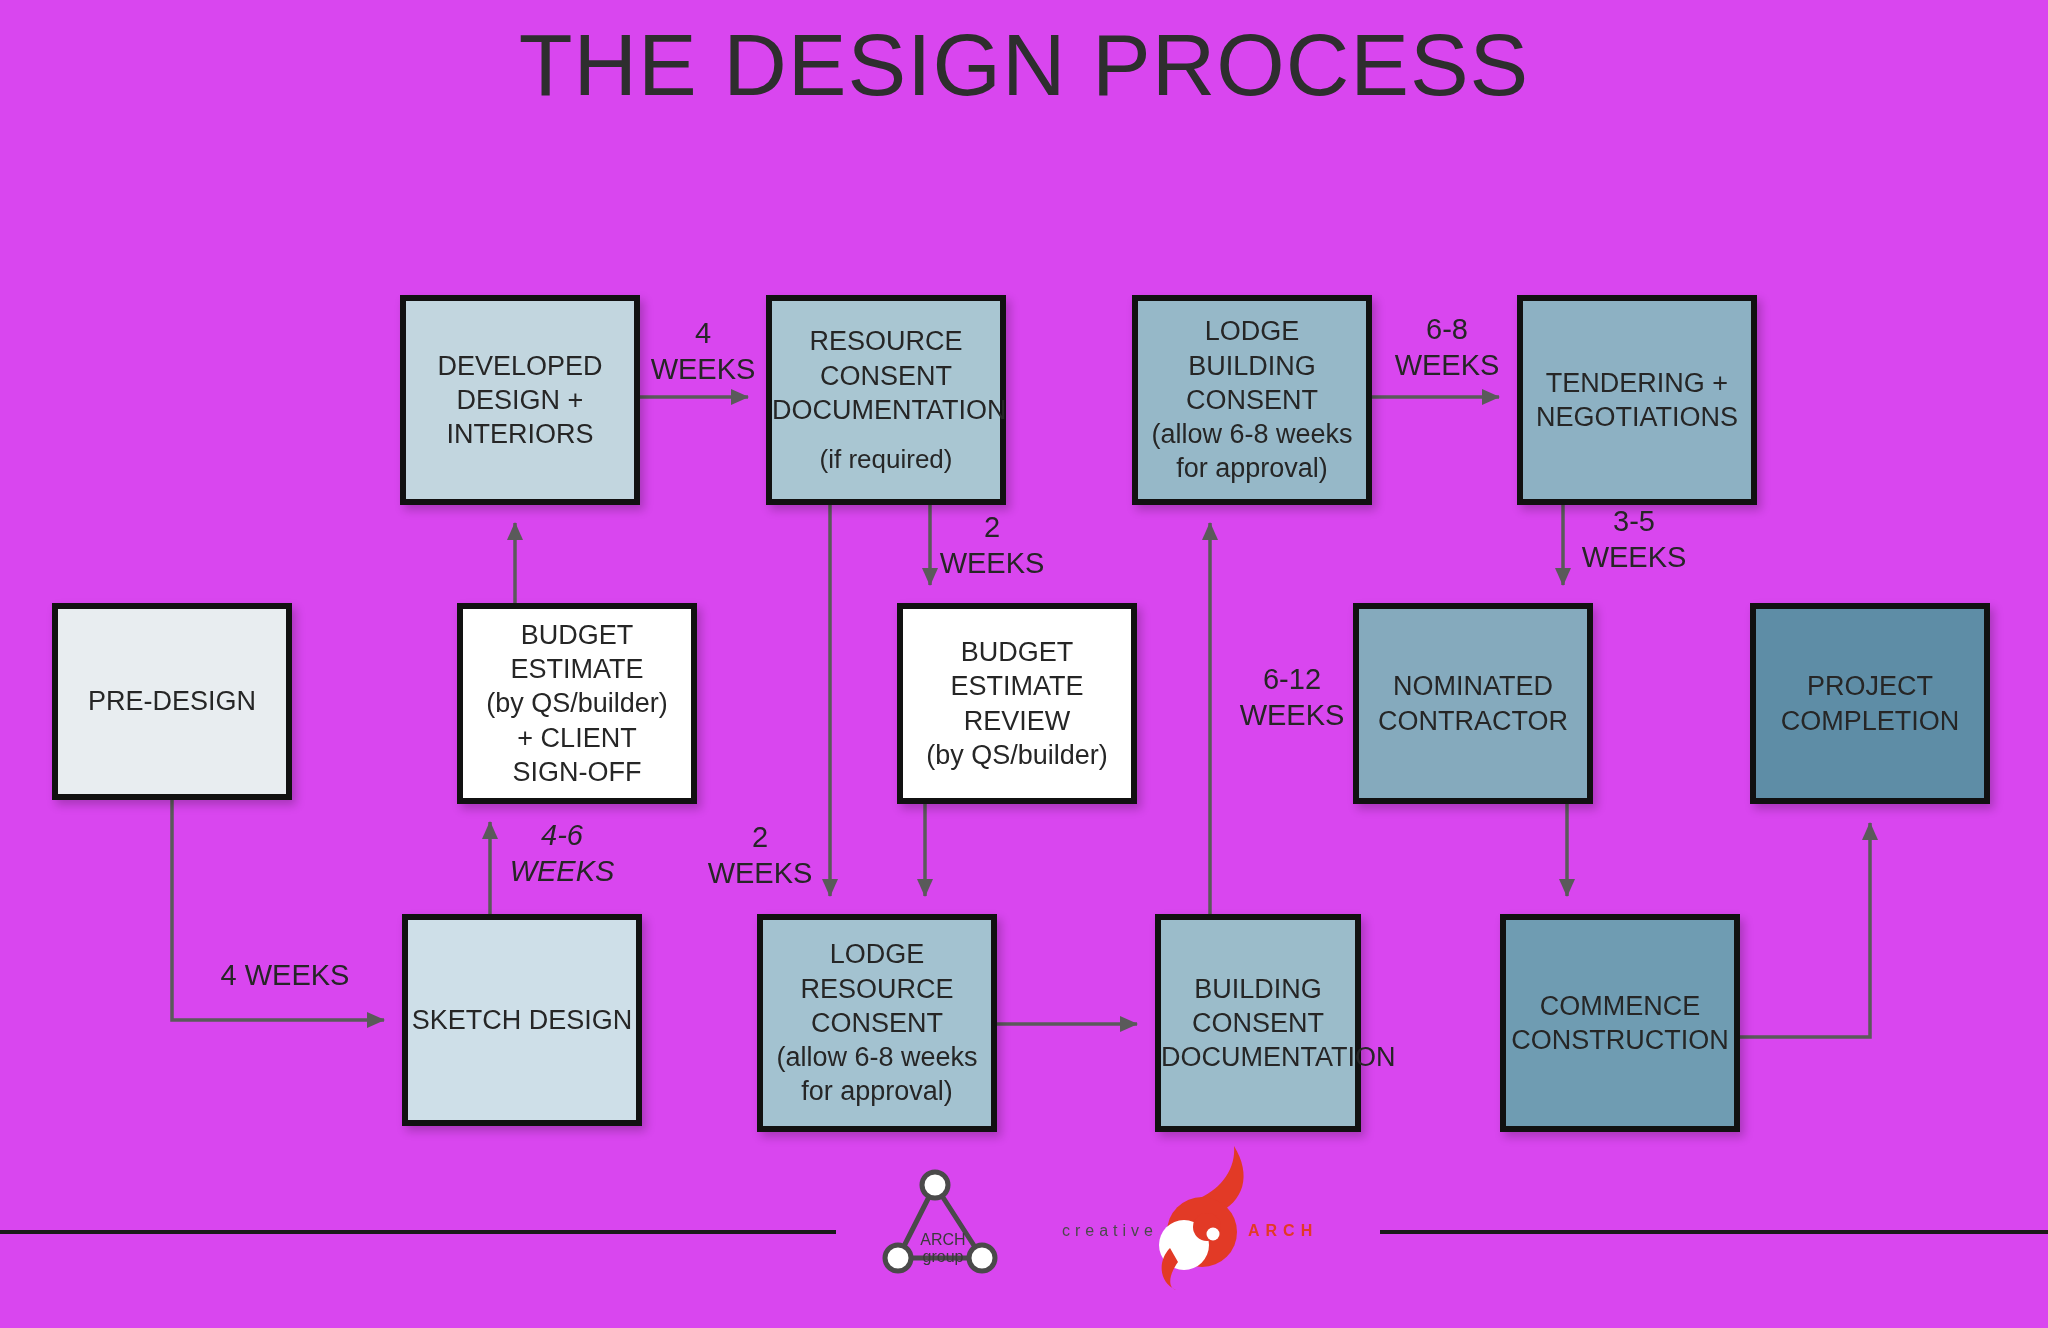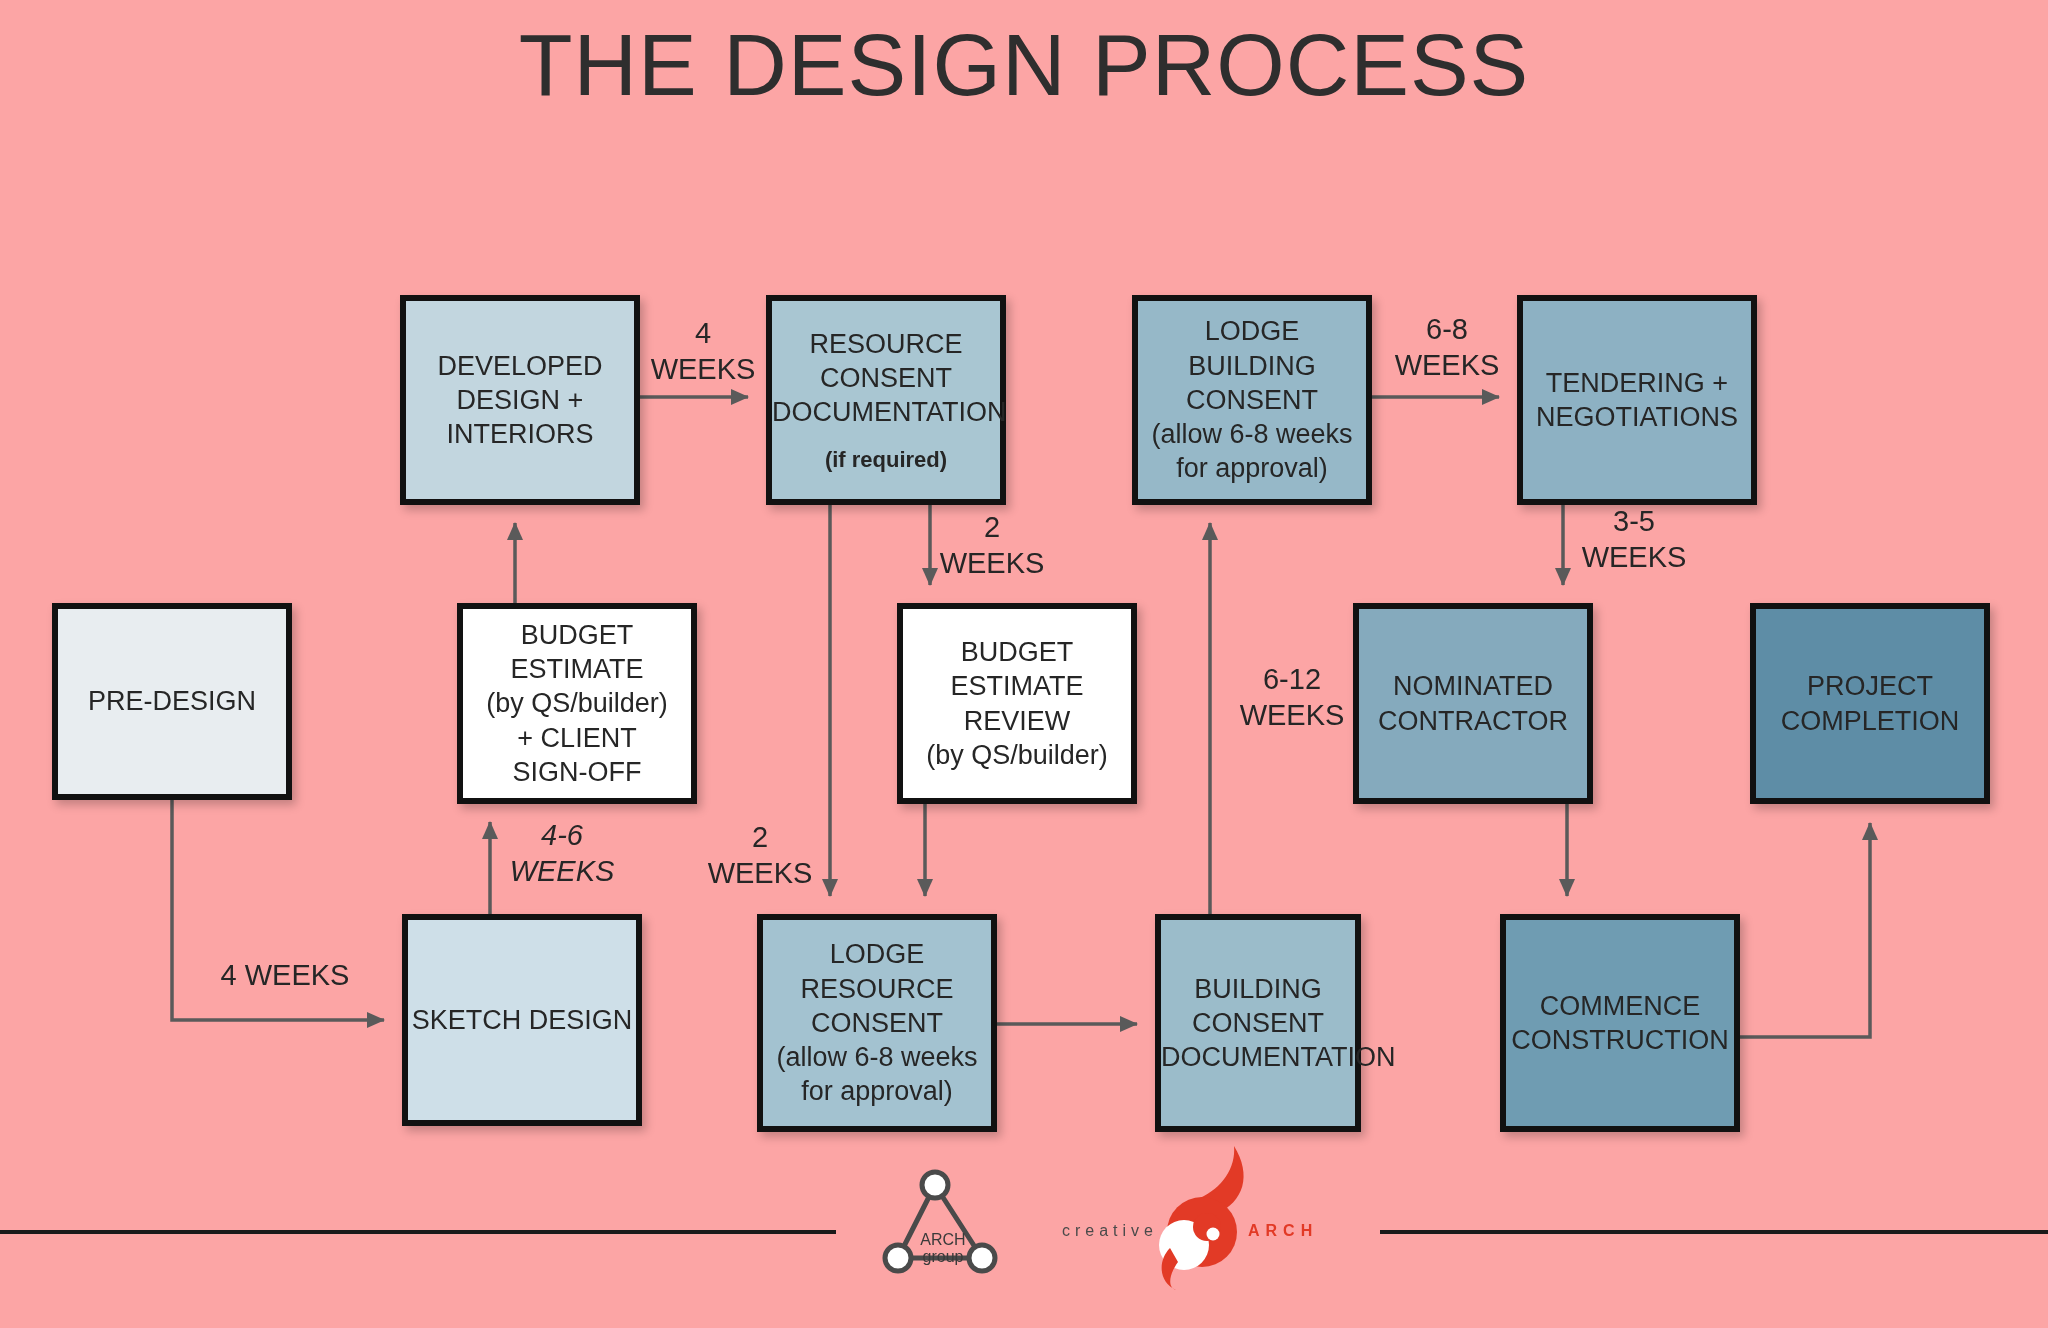--- a/index.html
+++ b/index.html
@@ -1,27 +1,27 @@
 <!DOCTYPE html>
 <html><head>
 <meta charset="utf-8">
 <style>
   html,body{margin:0;padding:0;background:#ffffff;}
-  .canvas{position:relative;width:2048px;height:1328px;background:#fca5a5;overflow:hidden;
+  .canvas{position:relative;width:2048px;height:1328px;background:#d946ef;overflow:hidden;
           font-family:"Liberation Sans", sans-serif;color:#262626;}
   .title{position:absolute;left:0;top:14px;width:100%;margin:0;text-align:center;
          font-size:88px;font-weight:100;letter-spacing:1px;color:#2e2e2e;}
   .connectors{position:absolute;left:0;top:0;pointer-events:none;}
   .connectors path.flow{stroke:#5a5a5a;stroke-width:3.5;fill:none;}
   .connectors path.rule{stroke:#1a1a1a;stroke-width:4;fill:none;}
   .box{position:absolute;box-sizing:border-box;border:6px solid #111111;
        display:flex;flex-direction:column;align-items:center;justify-content:center;
        text-align:center;box-shadow:4px 5px 9px rgba(0,0,0,0.22);}
   .box-label{display:block;width:100%;white-space:pre-line;font-size:27px;line-height:1.27;color:#262626;}
-  .box-note{display:block;width:100%;white-space:pre-line;font-size:22px;line-height:1.25;color:#262626;margin-top:16px;font-weight:bold;}
+  .box-note{display:block;width:100%;white-space:pre-line;font-size:26px;line-height:1.25;color:#262626;margin-top:16px;}
   .arrow-label{position:absolute;transform:translateX(-50%);text-align:center;
                white-space:pre-line;font-size:29px;line-height:1.24;color:#262626;}
   .logo-text{font-family:"Liberation Sans", sans-serif;}
 </style>
 </head>
 <body>
 
 <div class="canvas">
 
   <h1 class="title">THE DESIGN PROCESS</h1>

